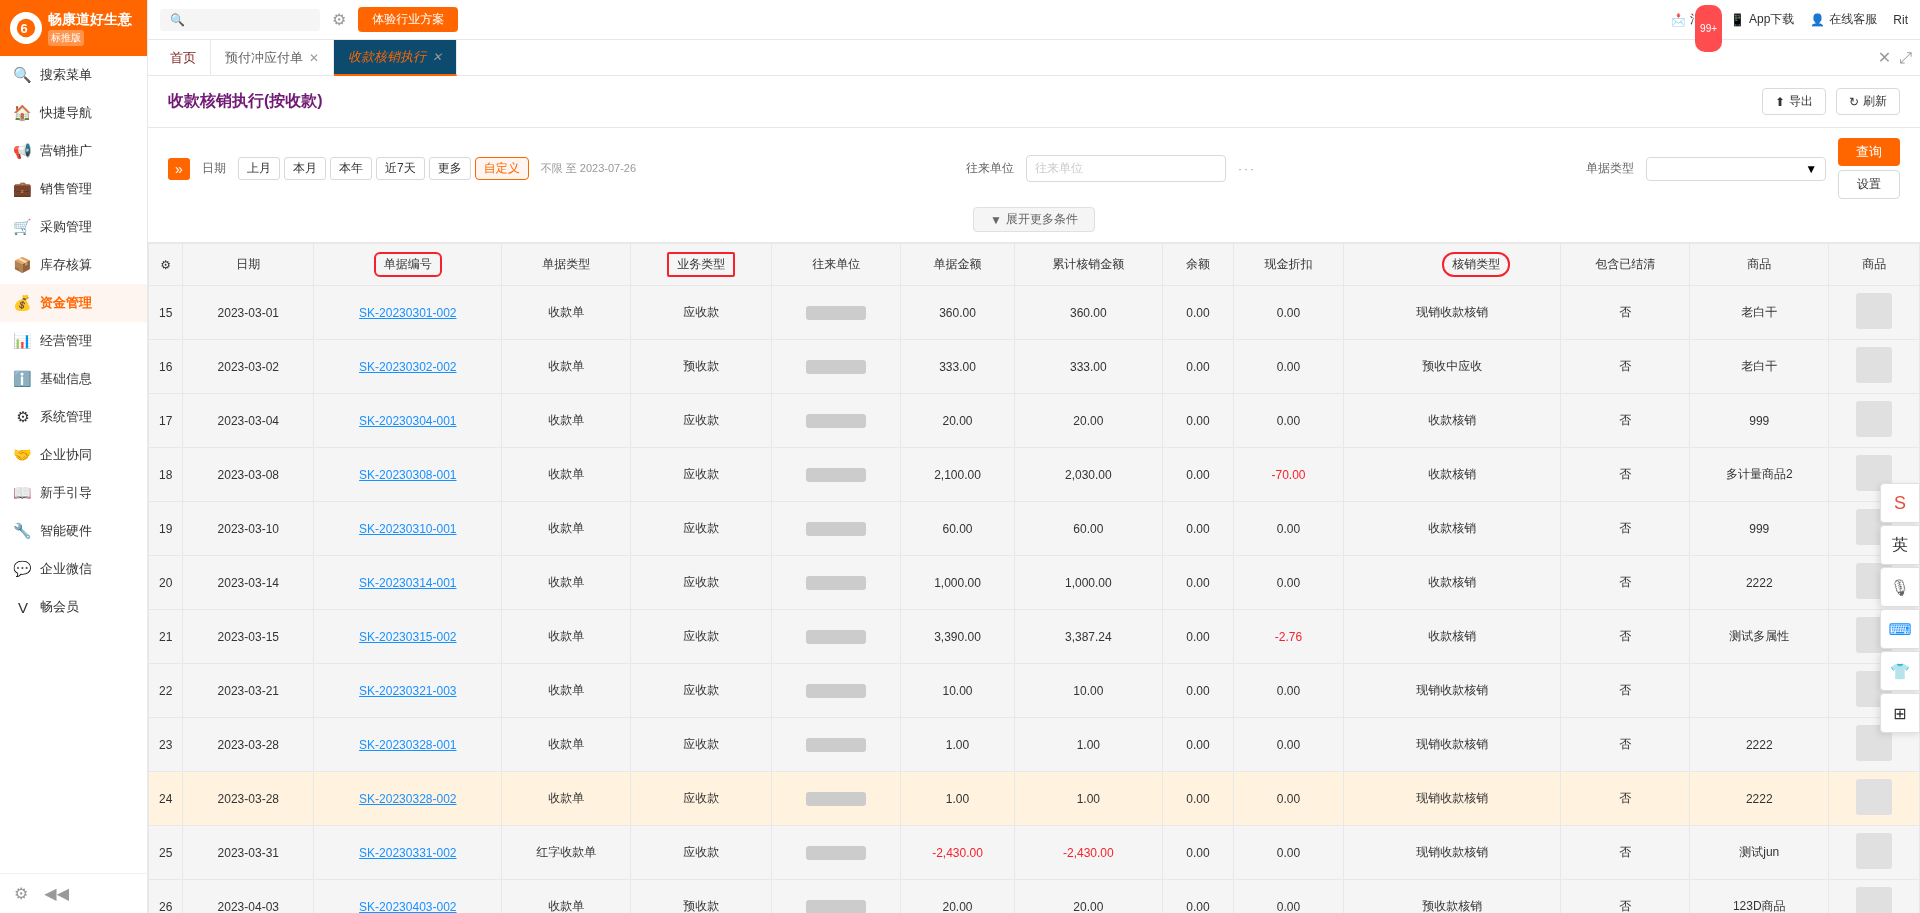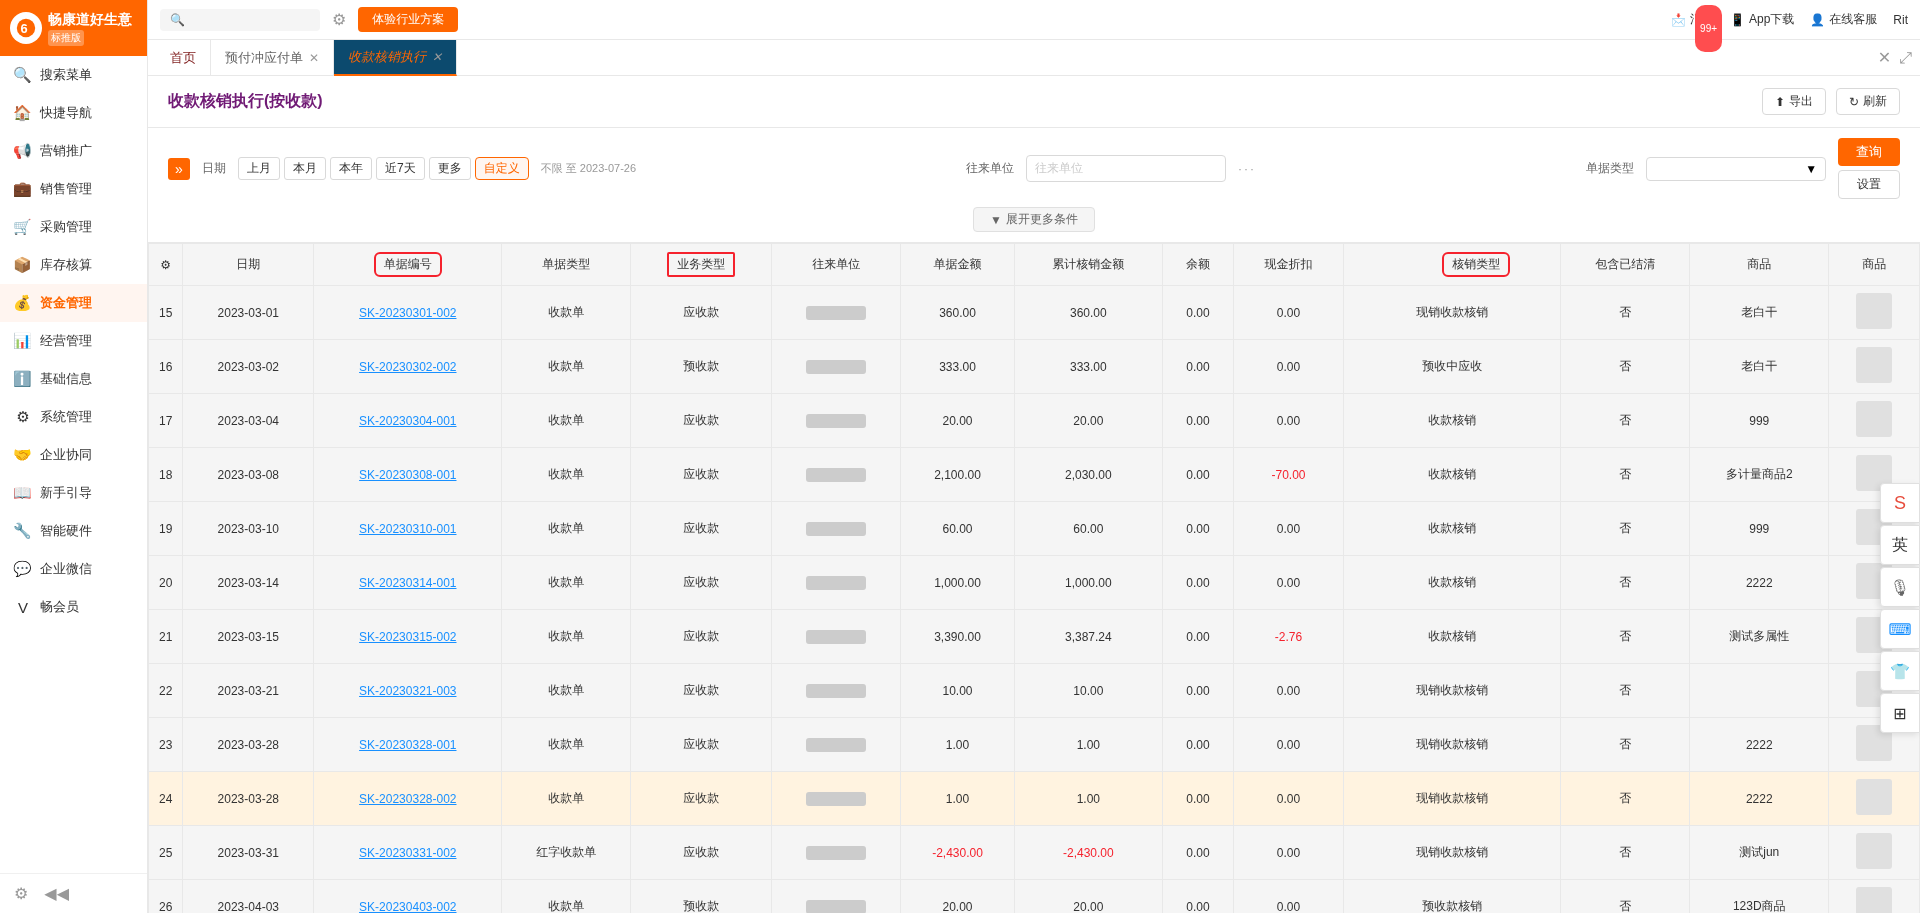--- a/index.html
+++ b/index.html
@@ -278,21 +278,21 @@
             <th>单据类型</th>
             <th style="position:relative;">
               <span style="display:inline-block;border:2px solid #f5222d;padding:2px 8px;border-radius:2px;">业务类型</span>
             </th>
             <th>往来单位</th>
             <th>单据金额</th>
             <th>累计核销金额</th>
             <th>余额</th>
             <th>现金折扣</th>
             <th style="position:relative;">
-              <span style="display:inline-block;border:2px solid #f5222d;padding:2px 8px;border-radius:6px;margin-left:48px;">核销类型</span>
+              <span style="display:inline-block;border:2px solid #f5222d;padding:2px 8px;border-radius:12px;margin-left:48px;">核销类型</span>
             </th>
             <th>包含已结清</th>
             <th>商品</th>
             <th>商品</th>
           </tr>
         </thead>
         <tbody id="table-body">
         <tr>
     <td>15</td>
     <td>2023-03-01</td>

